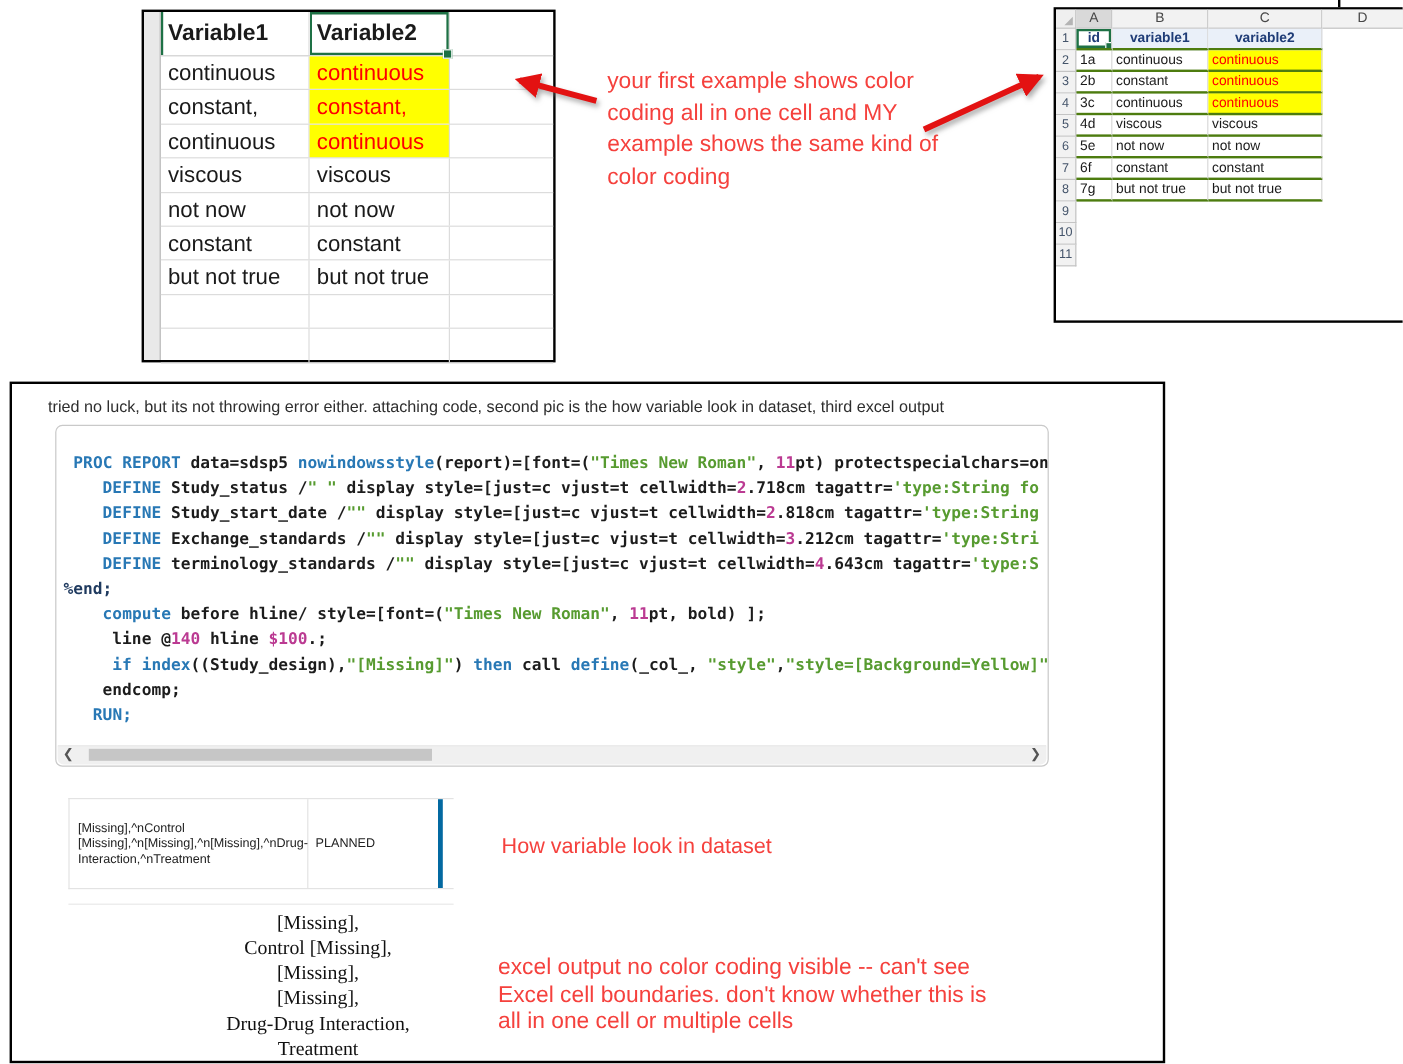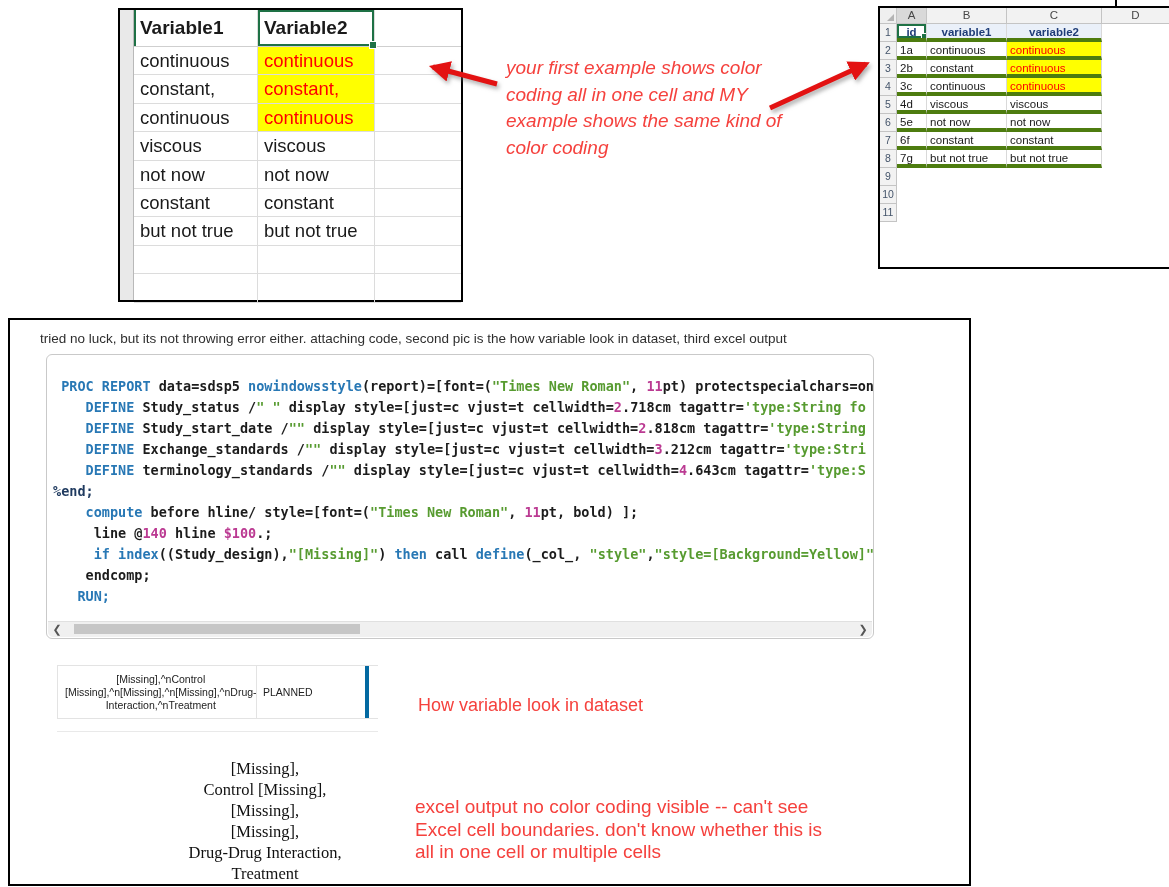--- a/index.html
+++ b/index.html
@@ -31,30 +31,30 @@
              border-bottom:1px solid #c4c4c4;position:relative;box-sizing:border-box;}
   .rs-corner:after{content:"";position:absolute;right:2px;bottom:2px;
              border-left:7px solid transparent;border-bottom:7px solid #b4b4b4;}
   .rs-ch{text-align:center;color:#474747;background:#f2f2f2;line-height:15px;
          border-right:1px solid #c4c4c4;border-bottom:1px solid #c4c4c4;box-sizing:border-box;}
   .rs-ch.sel{background:#d9d9d9;}
   .w-a{width:30px;} .w-b{width:80px;} .w-c{width:95px;} .w-d{flex:1;}
   .rs-row{display:flex;height:18px;line-height:17px;}
   .rs-rn{width:17px;background:#f2f2f2;border-right:1px solid #c4c4c4;border-bottom:1px solid #c4c4c4;
          color:#44546a;text-align:center;font-size:10.5px;box-sizing:border-box;}
-  .rs-cell{border-right:1px solid #d9d9d9;border-bottom:4px solid #4d7c0f;
+  .rs-cell{border-right:1px solid #d9d9d9;border-bottom:2px solid #4d7c0f;
            padding-left:3px;box-sizing:border-box;overflow:hidden;}
   .rs-head{background:#eaf0f9;color:#1f3c77;font-weight:bold;text-align:center;padding-left:0;}
   .rs-idsel{position:relative;background:#fff;box-shadow:inset 0 0 0 2px #1e7145;}
   #notch{position:absolute;left:1115px;top:0;width:49px;height:6px;background:#fff;
          border-left:2px solid #000;border-bottom:2px solid #000;}
 
   
   .red-note{position:absolute;color:#f5413d;white-space:pre-line;}
-  #annTop{left:506px;top:55px;font-size:19px;line-height:26.5px;font-style:italic;}
+  #annTop{left:506px;top:55px;font-size:19px;line-height:26.5px;}
   #arrows{position:absolute;left:0;top:0;pointer-events:none;
           filter:drop-shadow(2px 3px 2px rgba(110,110,110,.55));}
 
   
   #mainBox{position:absolute;left:8px;top:318px;width:959px;height:564px;
            border:2px solid #000;background:#fff;}
   #intro{position:absolute;left:30px;top:11px;font-size:13.5px;color:#2e2e2e;}
 
   #codeBox{position:absolute;left:36px;top:34px;width:826px;height:283px;background:#fff;
            border:1px solid #c9c9c9;border-radius:6px;overflow:hidden;}
@@ -63,21 +63,21 @@
   .code-line{white-space:pre;}
   .c-k{color:#2878b5;} .c-s{color:#579b30;} .c-n{color:#bb3a92;} .c-m{color:#1f3a5f;} .c-p{color:#1c1c1c;}
   #codeScroll{position:absolute;left:1px;right:1px;bottom:1px;height:15px;background:#f0f0f0;
               border-top:1px solid #e0e0e0;border-radius:0 0 5px 5px;}
   .scr-arrow{position:absolute;top:0;font-size:11px;line-height:14px;color:#555;width:14px;text-align:center;}
   #scrL{left:2px;} #scrR{right:2px;}
   #scrThumb{position:absolute;left:26px;top:2px;width:286px;height:10px;background:#c6c6c6;}
 
   
   #snippet{position:absolute;left:47px;top:345px;width:321px;font-size:10.5px;color:#222;}
-  .sn-row1{display:flex;height:54px;border:1px solid #e3e3e3;border-right:none;box-sizing:border-box;text-align:center;}
+  .sn-row1{display:flex;height:76px;border:1px solid #e3e3e3;border-right:none;box-sizing:border-box;}
   .sn-c1{width:199px;border-right:1px solid #e3e3e3;padding-left:7px;display:flex;align-items:center;box-sizing:border-box;}
   .sn-c1 div{white-space:pre-line;line-height:13px;}
   .sn-c2{width:112px;border-right:4px solid #0369a1;display:flex;align-items:center;
          padding-left:6px;box-sizing:border-box;}
   .sn-row2{height:12px;border-bottom:1px solid #e9e9e9;}
   #annDataset{left:408px;top:375px;font-size:18px;}
 
   
   #serifOut{position:absolute;left:92px;top:438px;width:326px;text-align:center;
             font-family:"Liberation Serif",serif;font-size:16.5px;line-height:21px;

